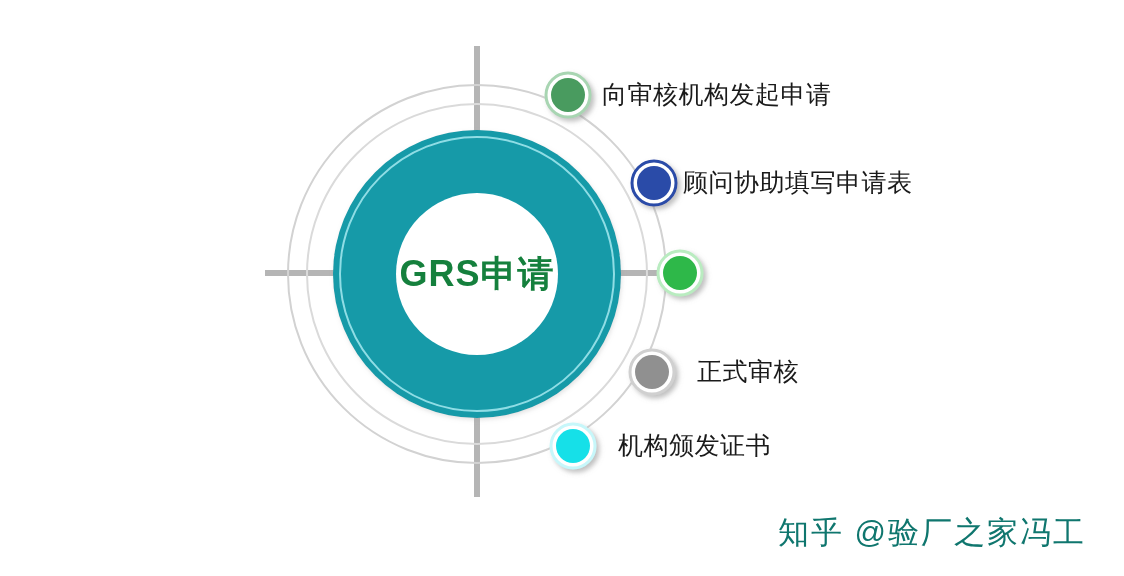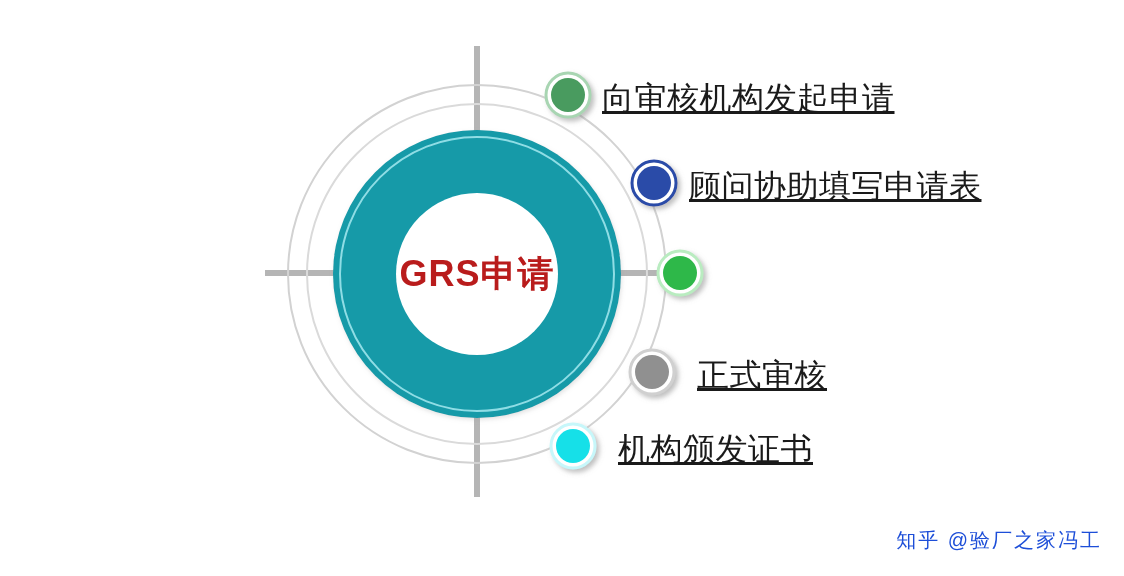--- a/index.html
+++ b/index.html
@@ -8,43 +8,42 @@
     background:#ffffff;
     font-family:"Liberation Sans","DejaVu Sans",sans-serif;
     overflow:hidden;
     position:relative;
   }
   #stage{position:absolute;inset:0;width:1124px;height:576px;}
   svg#diagram{position:absolute;left:0;top:0;width:1124px;height:576px;}
 
   .label{
     position:absolute;
-    font-size:32px;
+    font-size:25px;
     color:#1a1a1a;
     white-space:nowrap;
     letter-spacing:0.5px;
     line-height:1;
     font-weight:400;
-    text-decoration:underline;
   }
   .center-label{
     position:absolute;
     left:477px;top:274px;
     transform:translate(-50%,-50%);
     font-size:36px;
     font-weight:bold;
-    color:#b91c1c;
+    color:#15803d;
     white-space:nowrap;
     letter-spacing:1px;
   }
   .watermark{
     position:absolute;
-    right:22px;bottom:22px;
-    font-size:20px;
-    color:#1d4ed8;
+    right:38px;bottom:22px;
+    font-size:31px;
+    color:#0f766e;
     white-space:nowrap;
     letter-spacing:2px;
     font-weight:400;
   }
 </style>
 </head>
 <body>
 
 <div id="stage">
 
@@ -96,19 +95,19 @@
       <g filter="url(#dotShadow)">
         <circle cx="573" cy="446" r="22" fill="#ffffff" stroke="#c7f7fa" stroke-width="3"></circle>
         <circle cx="573" cy="446" r="17" fill="#18e0e8"></circle>
       </g>
     </g>
   </svg>
 
   <div class="center-label">GRS申请</div>
 
   <div class="label" style="left:602px;top:82px;">向审核机构发起申请</div>
-  <div class="label" style="left:683px;top:170px;margin-left:6px;">顾问协助填写申请表</div>
+  <div class="label" style="left:683px;top:170px;">顾问协助填写申请表</div>
   <div class="label" style="left:697px;top:359px;">正式审核</div>
   <div class="label" style="left:618px;top:433px;">机构颁发证书</div>
 
   <div class="watermark">知乎 @验厂之家冯工</div>
 
 </div>
 
 </body></html>

